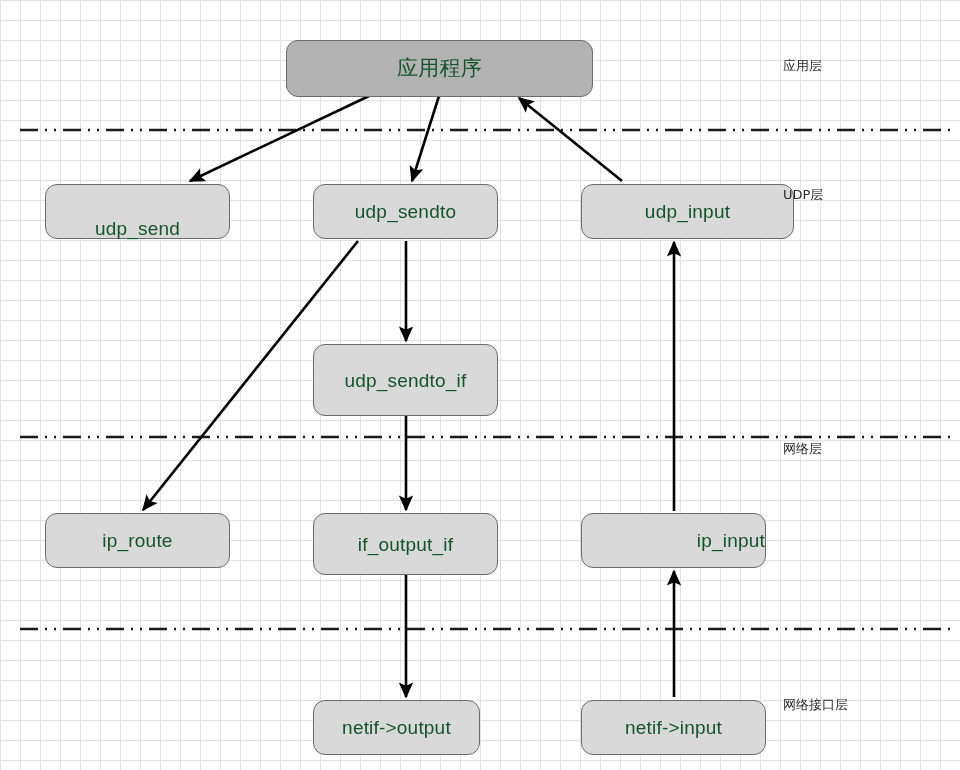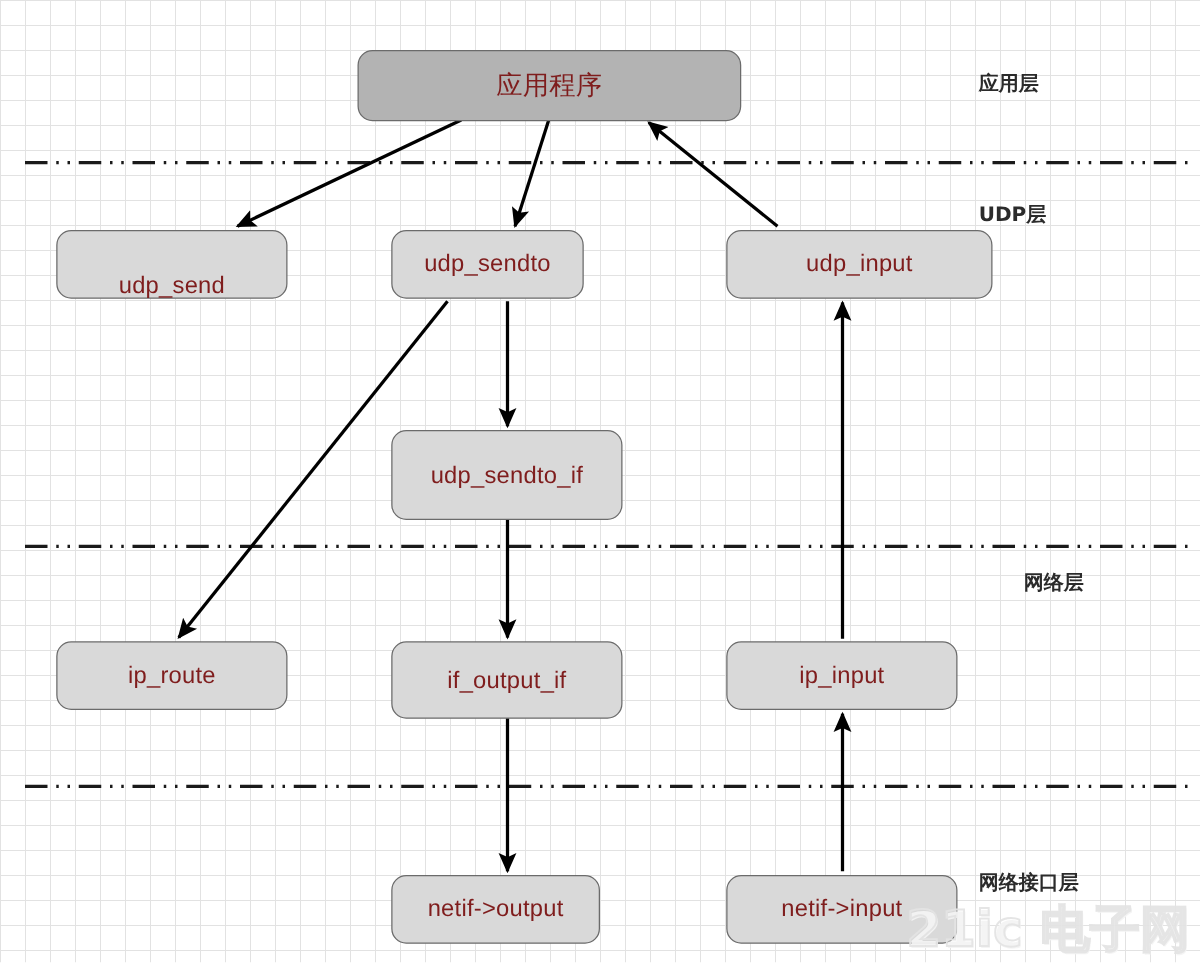--- a/index.html
+++ b/index.html
@@ -30,38 +30,37 @@
   }
   .node {
     position: absolute;
     box-sizing: border-box;
     border: 1.6px solid #6b6b6b;
     border-radius: 12px;
     background: #d9d9d9;
     display: flex;
     align-items: center;
     justify-content: center;
-    color: #7f1d1d;
+    color: #14532d;
     font-size: 19px;
     letter-spacing: 0.2px;
     white-space: nowrap;
   }
   .node.accent {
     background: #b3b3b3;
   }
   .node-label {
     display: block;
     line-height: 1;
   }
   .layer-label {
     position: absolute;
     color: #2b2b2b;
-    font-size: 16px;
+    font-size: 13px;
     white-space: nowrap;
-    font-weight: bold;
   }
   .layer-label.cjk {
     font-family: "DejaVu Sans", "Liberation Sans", sans-serif;
   }
   .node.cjk {
     font-family: "DejaVu Sans", "Liberation Sans", sans-serif;
     font-size: 21px;
   }
   #watermark {
     position: absolute;
@@ -108,46 +107,45 @@
       </g>
   </svg>
 
   <div id="node-container">
       <div class="node accent cjk" style="left: 286px; top: 40px; width: 307px; height: 57px;">
         <span class="node-label">应用程序</span>
       </div>
       <div class="node" style="left: 45px; top: 184px; width: 185px; height: 55px; align-items: flex-end;">
         <span class="node-label">udp_send</span>
       </div>
-      <div class="node" style="left: 313px; top: 184px; width: 154px; height: 55px;">
+      <div class="node" style="left: 313px; top: 184px; width: 185px; height: 55px;">
         <span class="node-label">udp_sendto</span>
       </div>
       <div class="node" style="left: 581px; top: 184px; width: 213px; height: 55px;">
         <span class="node-label">udp_input</span>
       </div>
       <div class="node" style="left: 313px; top: 344px; width: 185px; height: 72px;">
         <span class="node-label">udp_sendto_if</span>
       </div>
       <div class="node" style="left: 45px; top: 513px; width: 185px; height: 55px;">
         <span class="node-label">ip_route</span>
       </div>
       <div class="node" style="left: 313px; top: 513px; width: 185px; height: 62px;">
         <span class="node-label">if_output_if</span>
       </div>
-      <div class="node" style="left: 581px; top: 513px; width: 185px; height: 55px;">
+      <div class="node" style="left: 581px; top: 513px; width: 185px; height: 55px; justify-content: flex-end;">
         <span class="node-label">ip_input</span>
       </div>
       <div class="node" style="left: 313px; top: 700px; width: 167px; height: 55px;">
         <span class="node-label">netif-&gt;output</span>
       </div>
       <div class="node" style="left: 581px; top: 700px; width: 185px; height: 55px;">
         <span class="node-label">netif-&gt;input</span>
       </div>
     </div>
   <div id="label-container">
       <div class="layer-label cjk" style="left: 783px; top: 57px;">应用层</div>
-      <div class="layer-label cjk" style="left: 783px; top: 162px;">UDP层</div>
-      <div class="layer-label cjk" style="left: 783px; top: 456px; margin-left: 36px;">网络层</div>
+      <div class="layer-label cjk" style="left: 783px; top: 186px;">UDP层</div>
+      <div class="layer-label cjk" style="left: 783px; top: 440px;">网络层</div>
       <div class="layer-label cjk" style="left: 783px; top: 696px;">网络接口层</div>
     </div>
 
-  <div id="watermark">21ic 电子网</div>
 </div>
 
 </body></html>

